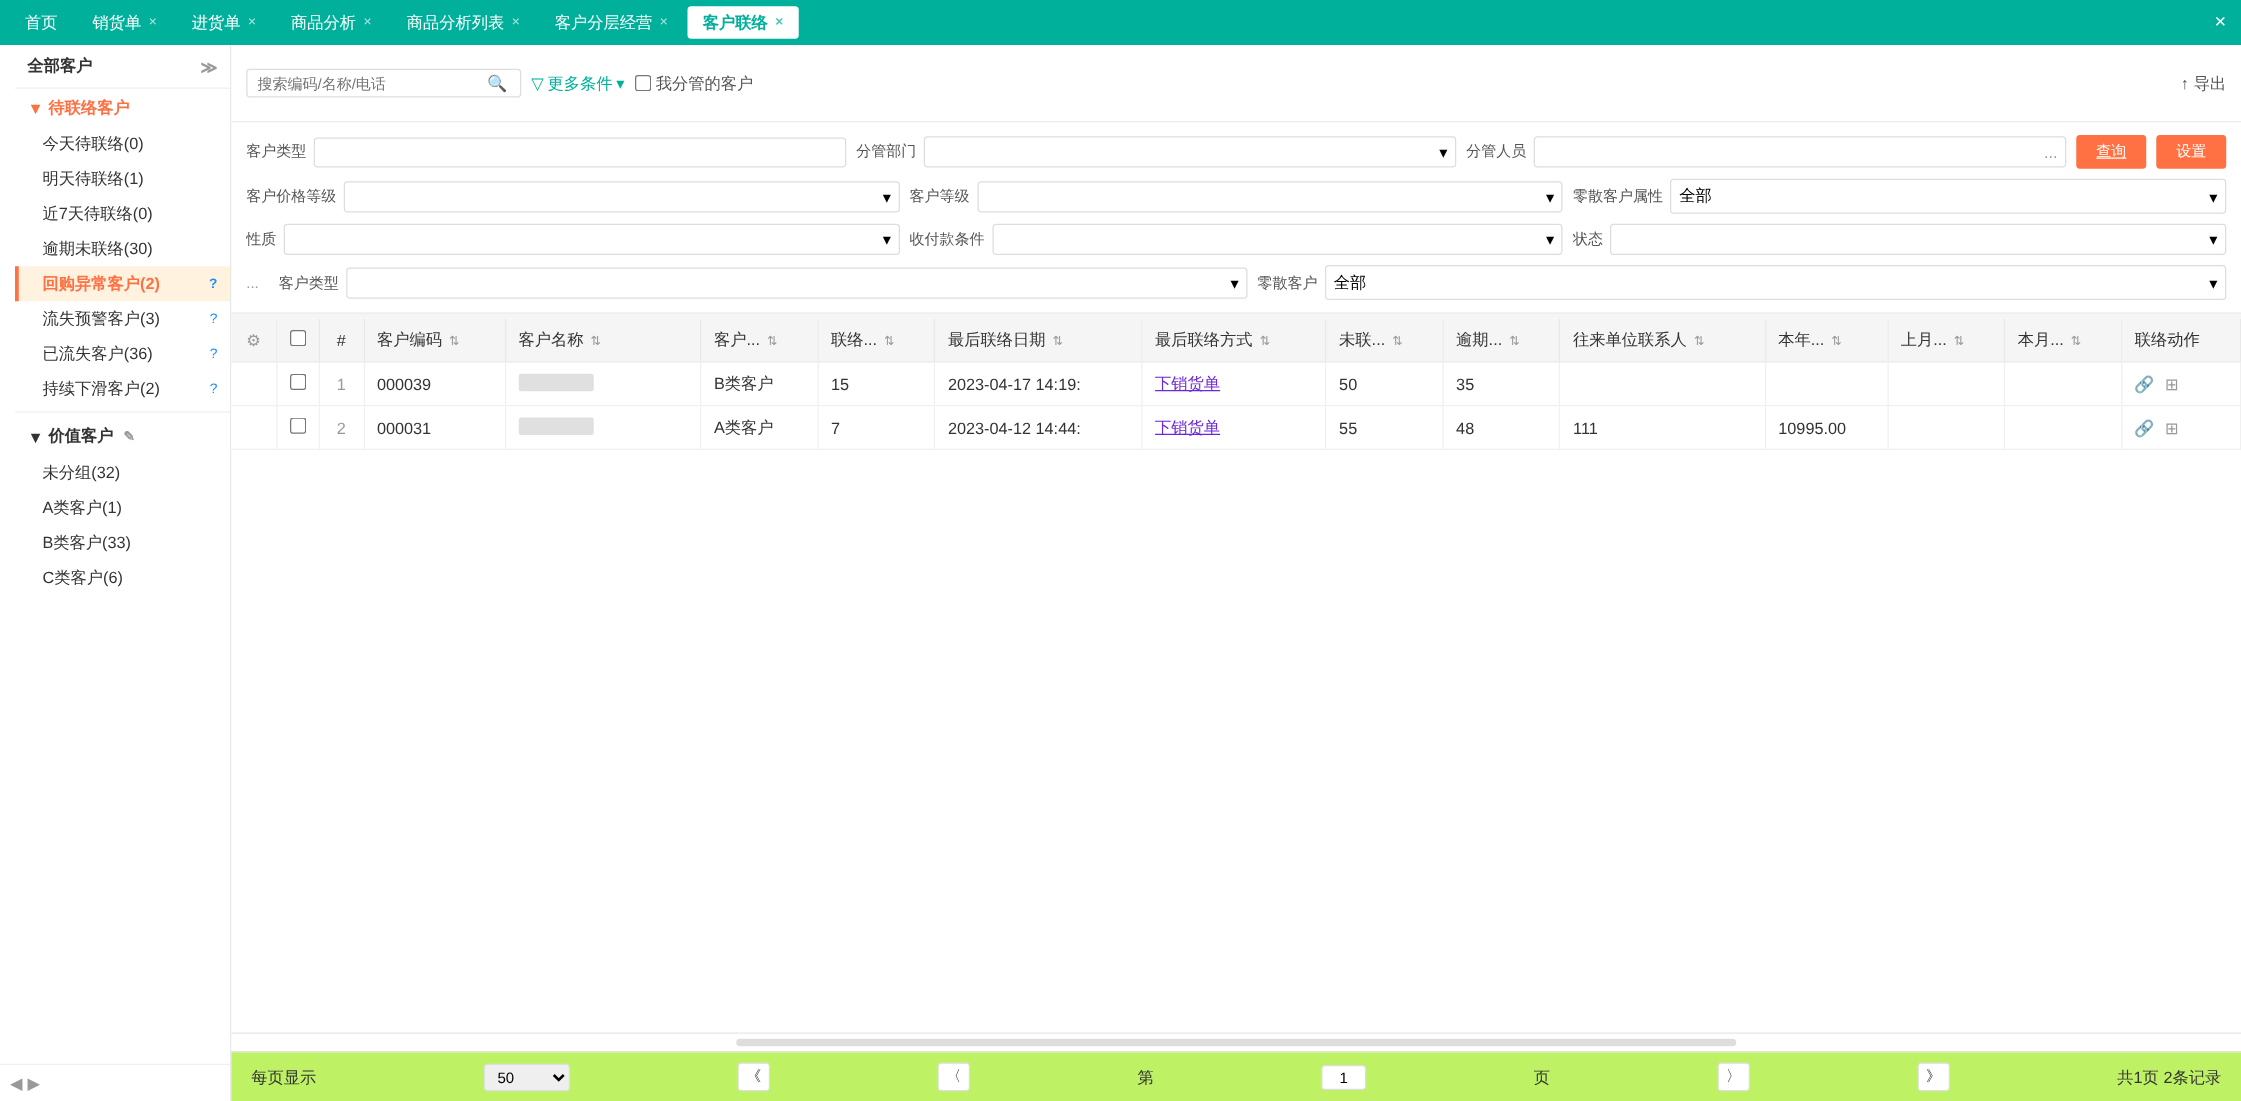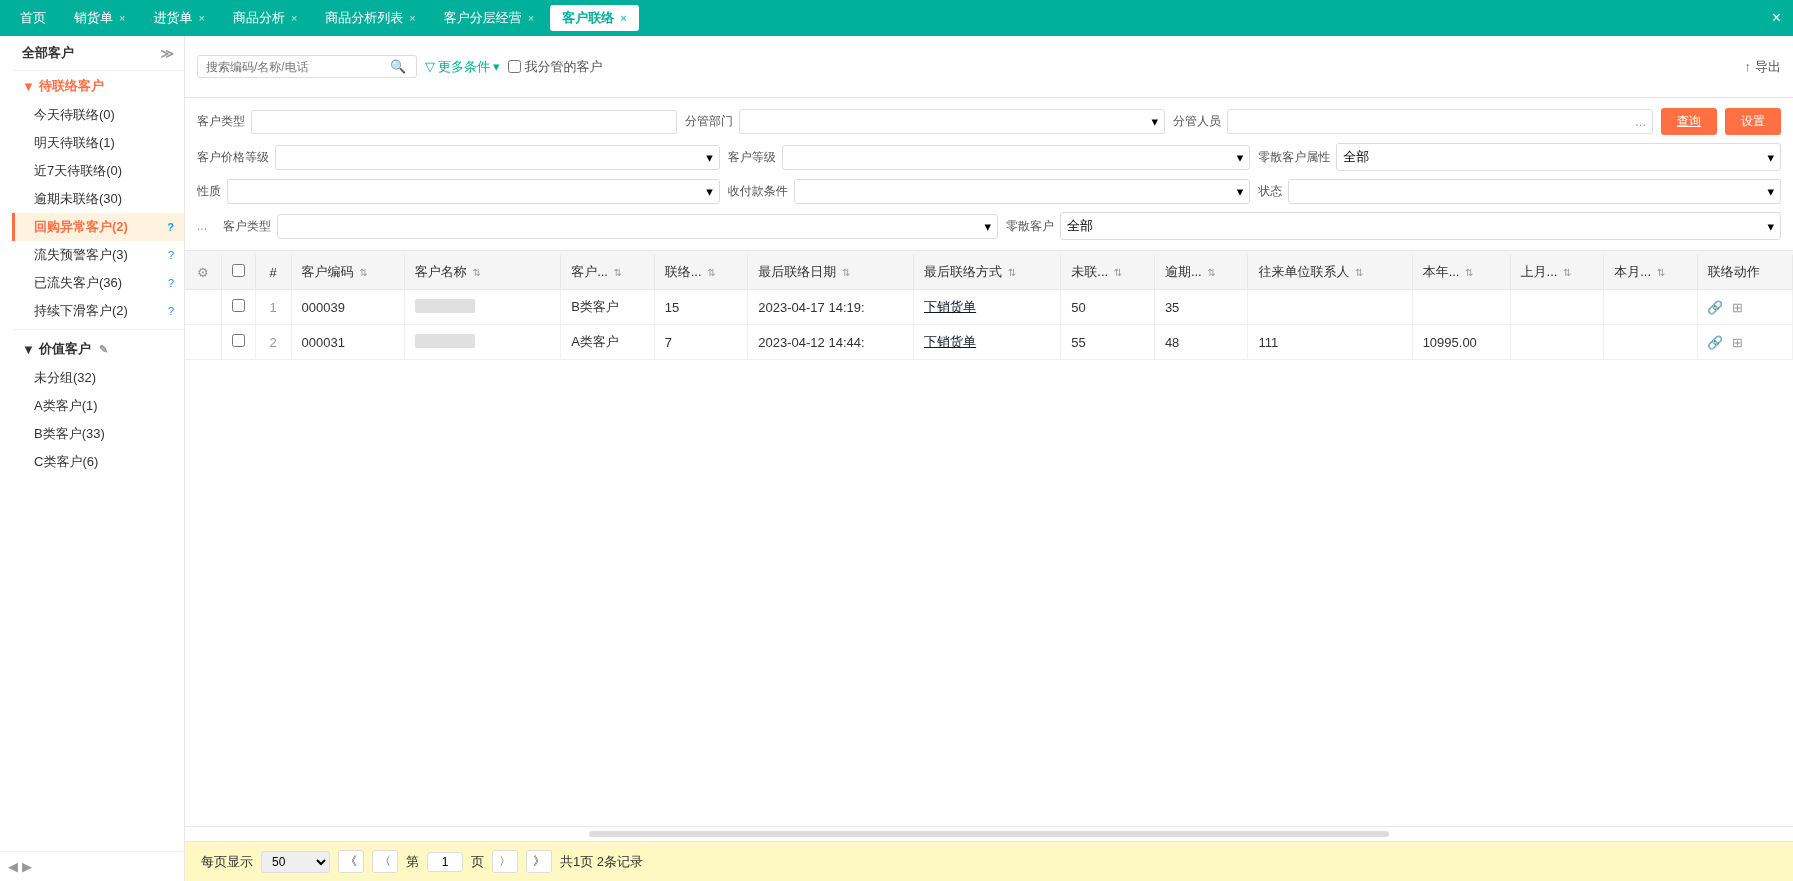--- a/index.html
+++ b/index.html
@@ -310,21 +310,21 @@
     tbody tr {
       border-bottom: 1px solid #f0f0f0;
       background: #fff;
     }
     tbody td {
       padding: 8px 10px;
       color: #333;
       border-right: 1px solid #f0f0f0;
       white-space: nowrap;
     }
-    .link-text { color: #0f172a; text-decoration: underline; cursor: pointer; margin-top: 12px; }
+    .link-text { color: #6d28d9; text-decoration: underline; cursor: pointer; margin-top: 12px; }
     .action-icons { display: flex; gap: 8px; color: #999; cursor: pointer; }
     .row-num { color: #999; text-align: center; }
     .checkbox-cell { width: 30px; text-align: center; }
     .gear-cell { width: 36px; text-align: center; color: #999; cursor: pointer; }
 
     
     .tooltip-box {
       position: absolute;
       top: 228px;
       left: 8px;
@@ -335,26 +335,26 @@
       font-size: 12px;
       color: #555;
       z-index: 100;
       box-shadow: 0 2px 8px rgba(0,0,0,0.15);
       max-width: 320px;
       line-height: 1.6;
     }
 
     
     .pagination {
-      background: #fef9c3;
+      background: #bef264;
       border-top: 1px solid #e8e8e8;
       padding: 8px 16px;
       display: flex;
       align-items: center;
-      justify-content: flex-start;
+      justify-content: space-between;
       gap: 8px;
       font-size: 12px;
       color: #333;
     }
     .pagination .page-size-select {
       border: 1px solid #ddd;
       border-radius: 3px;
       padding: 2px 20px 2px 6px;
       font-size: 12px;
     }

